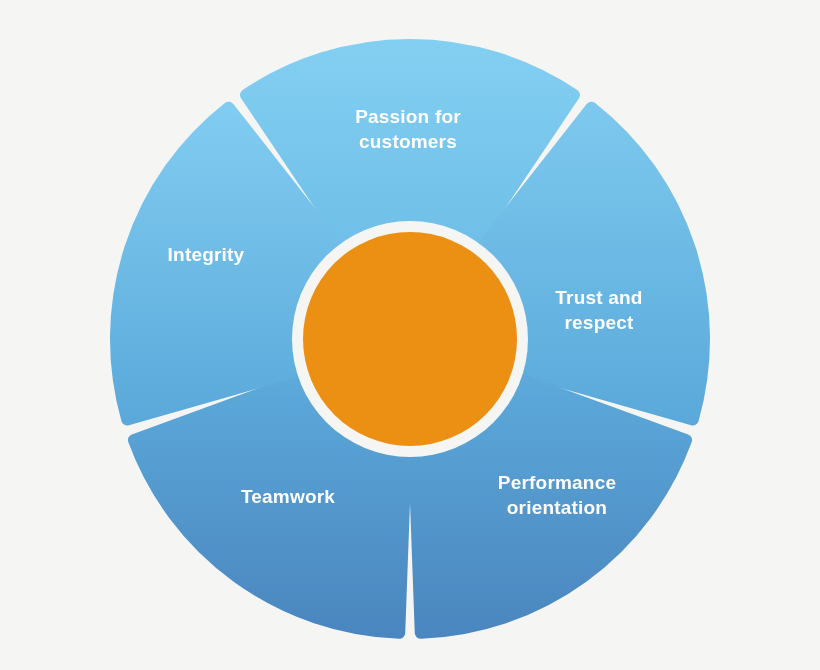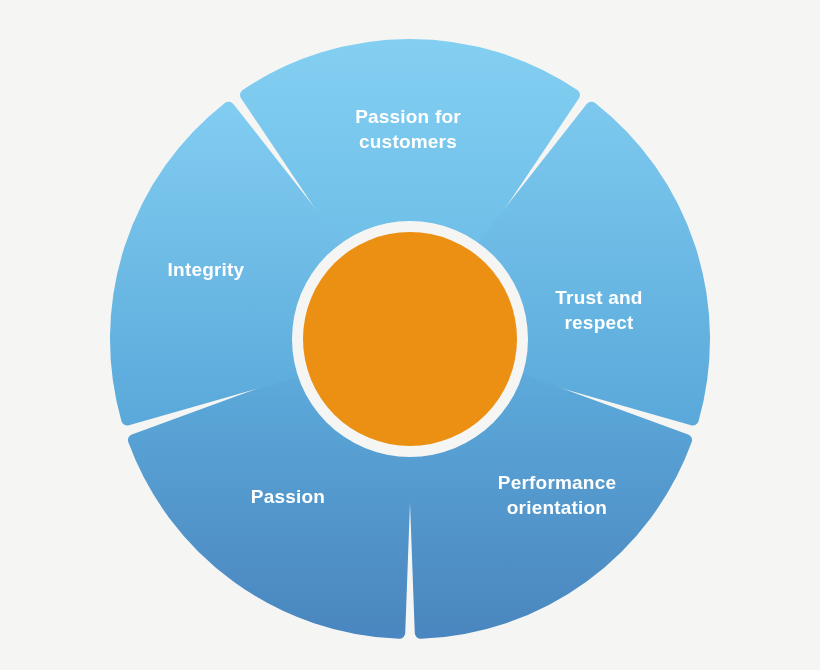--- a/index.html
+++ b/index.html
@@ -90,18 +90,18 @@
     <circle id="hub-circle" cx="410" cy="339" r="107" fill="#eb9012"></circle>
   </svg>
 
   <div id="labels">
       <div class="seg-label" style="left: 408px; top: 129px;">Passion for
 customers</div>
       <div class="seg-label" style="left: 599px; top: 266px; margin-top: 44px;">Trust and
 respect</div>
       <div class="seg-label" style="left: 557px; top: 495px;">Performance
 orientation</div>
-      <div class="seg-label" style="left: 288px; top: 497px;">Passion</div>
-      <div class="seg-label" style="left: 206px; top: 270px;">Integrity</div>
+      <div class="seg-label" style="left: 288px; top: 497px;">Teamwork</div>
+      <div class="seg-label" style="left: 206px; top: 255px;">Integrity</div>
     </div>
 
 
 </div>
 
 </body></html>

